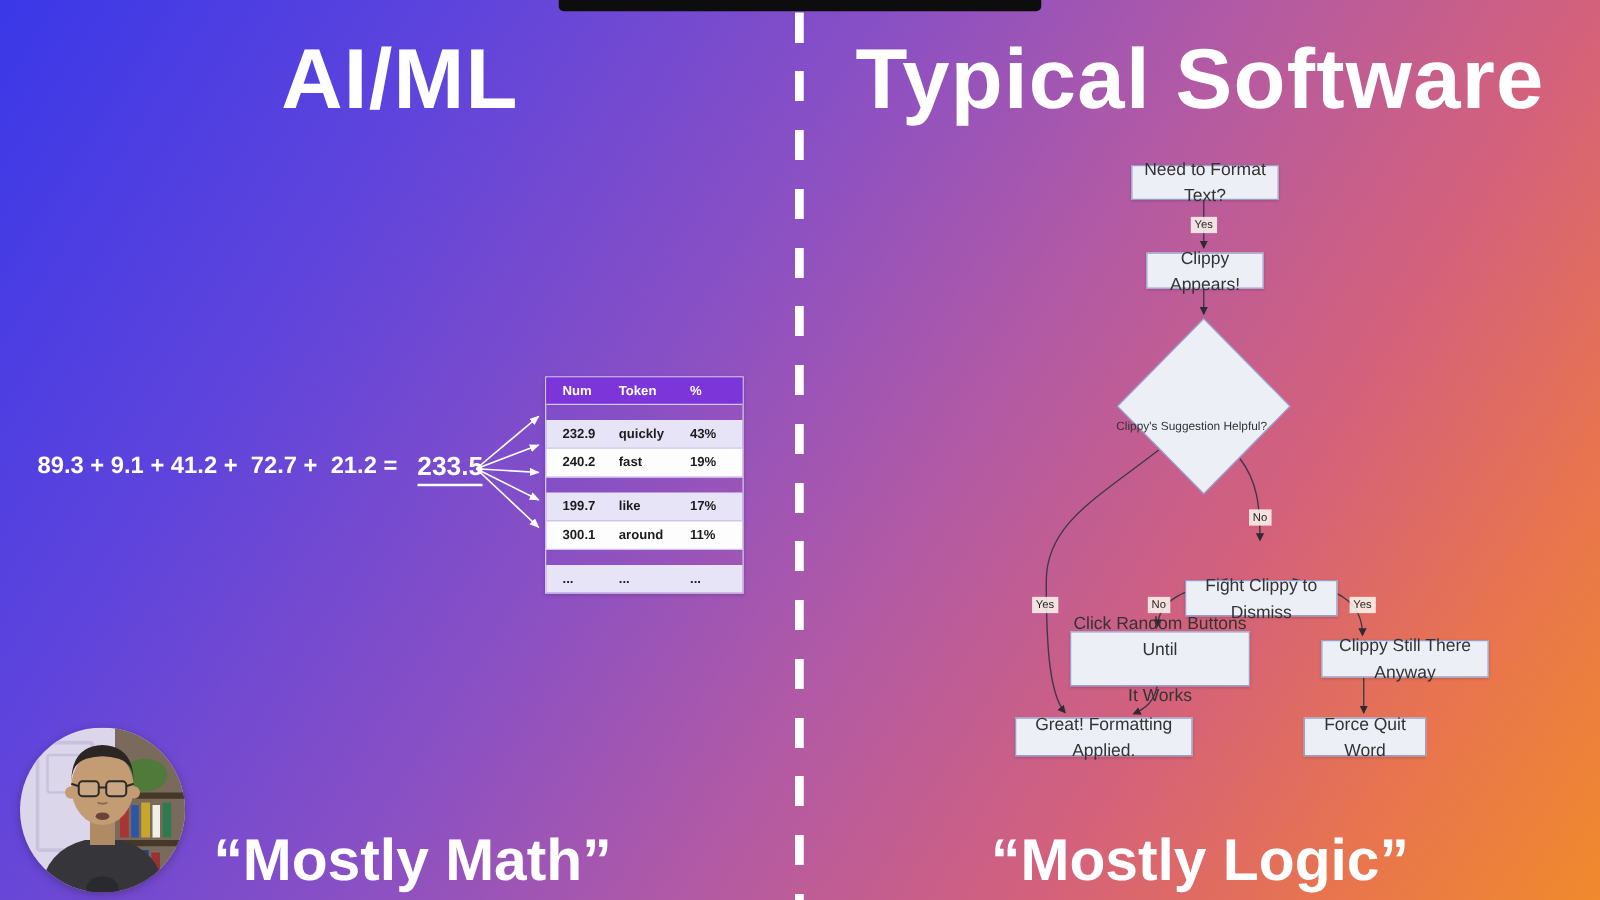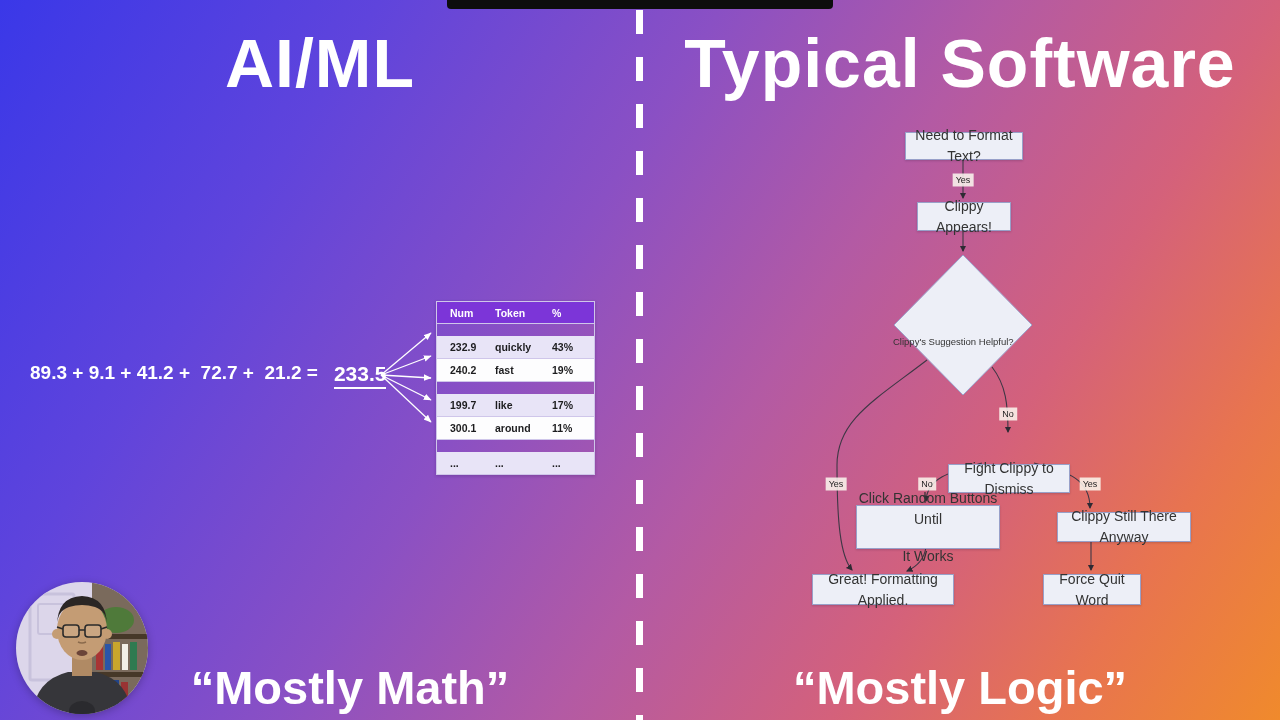--- a/index.html
+++ b/index.html
@@ -13,21 +13,21 @@
     background:#0d0d0d;border-radius:0 0 4px 4px;}
   .divider{position:absolute;left:636px;top:10px;width:7px;height:710px;
     background:repeating-linear-gradient(to bottom,#fff 0 24px,transparent 24px 47px);}
 
   
   .title{position:absolute;top:24px;margin:0;width:640px;text-align:center;
     color:#fff;font-size:68px;font-weight:600;letter-spacing:1px;}
   .title.tl{left:0;} .title.tr{left:640px;}
   .quote{position:absolute;top:660px;width:640px;text-align:center;color:#fff;
     font-size:47px;font-weight:600;}
-  .quote.ql{left:0;padding-left:60px;width:580px;} .quote.qr{left:640px;}
+  .quote.ql{left:0;padding-left:40px;width:580px;} .quote.qr{left:640px;}
 
   
   .equation{position:absolute;left:30px;top:362px;color:#fff;font-size:19px;
     font-weight:700;display:flex;align-items:flex-start;}
   .equation span{white-space:pre;}
   .equation .sum{margin-left:16px;font-size:21px;border-bottom:2px solid #fff;
     padding-bottom:1px;}
 
   
   .fan{position:absolute;left:378px;top:316px;}

